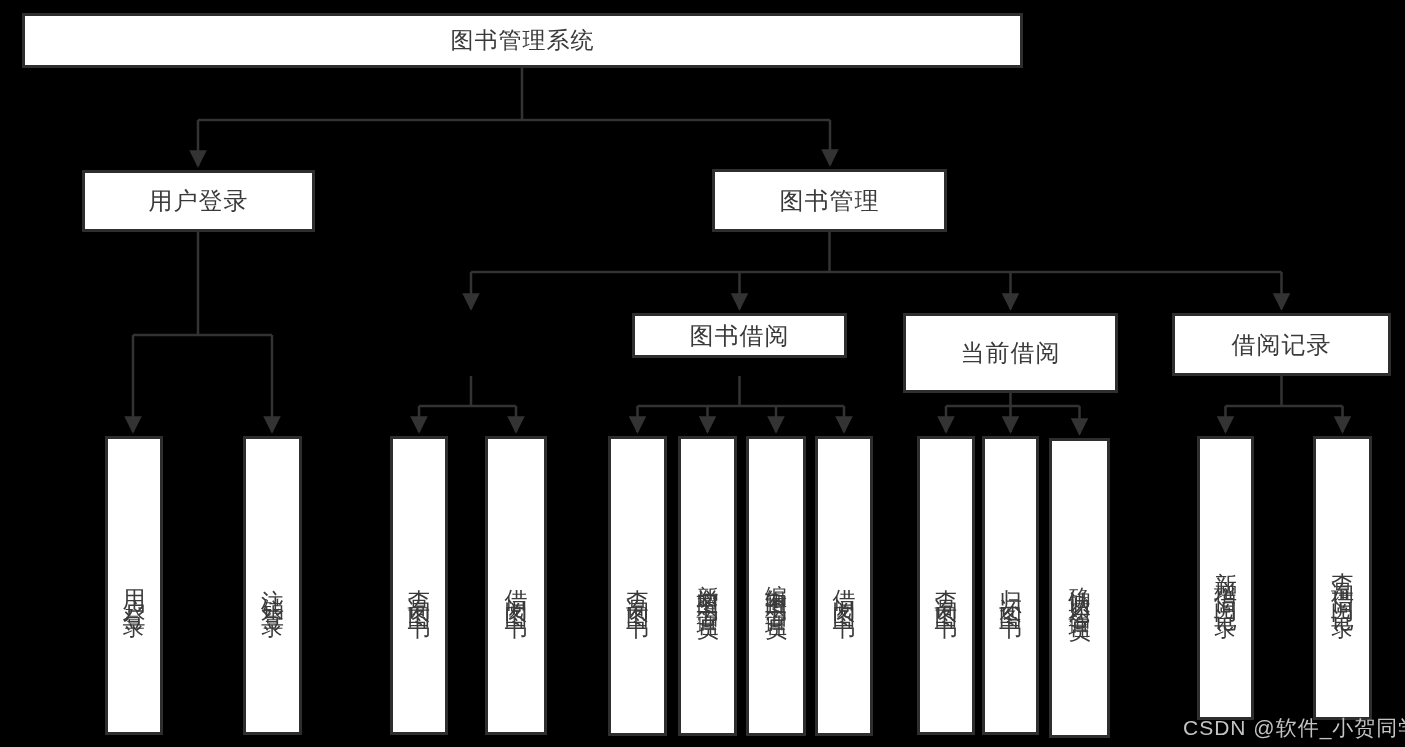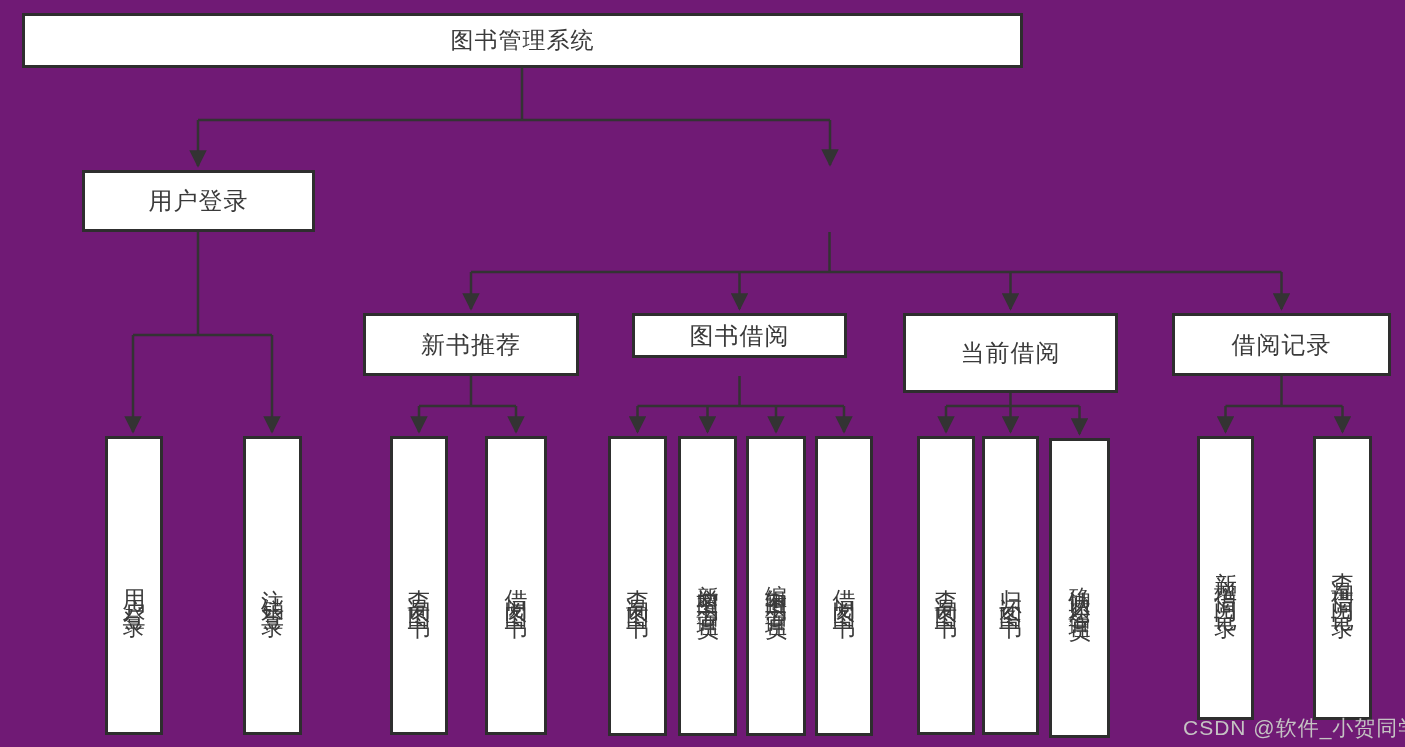--- a/index.html
+++ b/index.html
@@ -1,19 +1,19 @@
 <!DOCTYPE html>
 <html style="--box-border: #2e2e2e; --text-color: #3a3a3a; --watermark-color: #c5c3c3;"><head>
 <meta charset="utf-8">
 <style>
   html,body{margin:0;padding:0;background:#ffffff;}
   .canvas{
     position:relative;
     width:1405px;height:747px;
-    background:#701a75;
+    background:#000000;
     font-family:"Liberation Sans","DejaVu Sans",sans-serif;
     overflow:hidden;
   }
   svg.connectors{position:absolute;left:0;top:0;z-index:1;}
   .box{
     position:absolute;
     box-sizing:border-box;
     background:#ffffff;
     border:3px solid var(--box-border,#2e2e2e);
     color:var(--text-color,#3a3a3a);
@@ -92,22 +92,22 @@
       <path d="M1281.5 376 V406"></path>
       <path d="M1225.5 406 H1342.5"></path>
       <path d="M1225.5 406 V432" marker-end="url(#arrow)"></path>
       <path d="M1342.5 406 V432" marker-end="url(#arrow)"></path>
     </g>
   </svg>
 
   <div class="box h root" style="left:22px;top:13px;width:1001px;height:55px;">图书管理系统</div>
 
   <div class="box h" style="left:82px;top:170px;width:233px;height:62px;">用户登录</div>
+  <div class="box h" style="left:712px;top:169px;width:235px;height:63px;">图书管理</div>
 
-  <div class="box h" style="left:363px;top:313px;width:216px;height:63px;">新书推荐</div>
   <div class="box h" style="left:632px;top:313px;width:215px;height:45px;">图书借阅</div>
   <div class="box h" style="left:903px;top:313px;width:215px;height:80px;">当前借阅</div>
   <div class="box h" style="left:1172px;top:313px;width:219px;height:63px;">借阅记录</div>
 
   <div class="box v" style="left:105px;top:436px;width:58px;height:299px;">用户登录</div>
   <div class="box v" style="left:243px;top:436px;width:59px;height:299px;">注销登录</div>
 
   <div class="box v" style="left:390px;top:436px;width:58px;height:299px;">查询图书</div>
   <div class="box v" style="left:485px;top:436px;width:62px;height:299px;">借阅图书</div>
 

